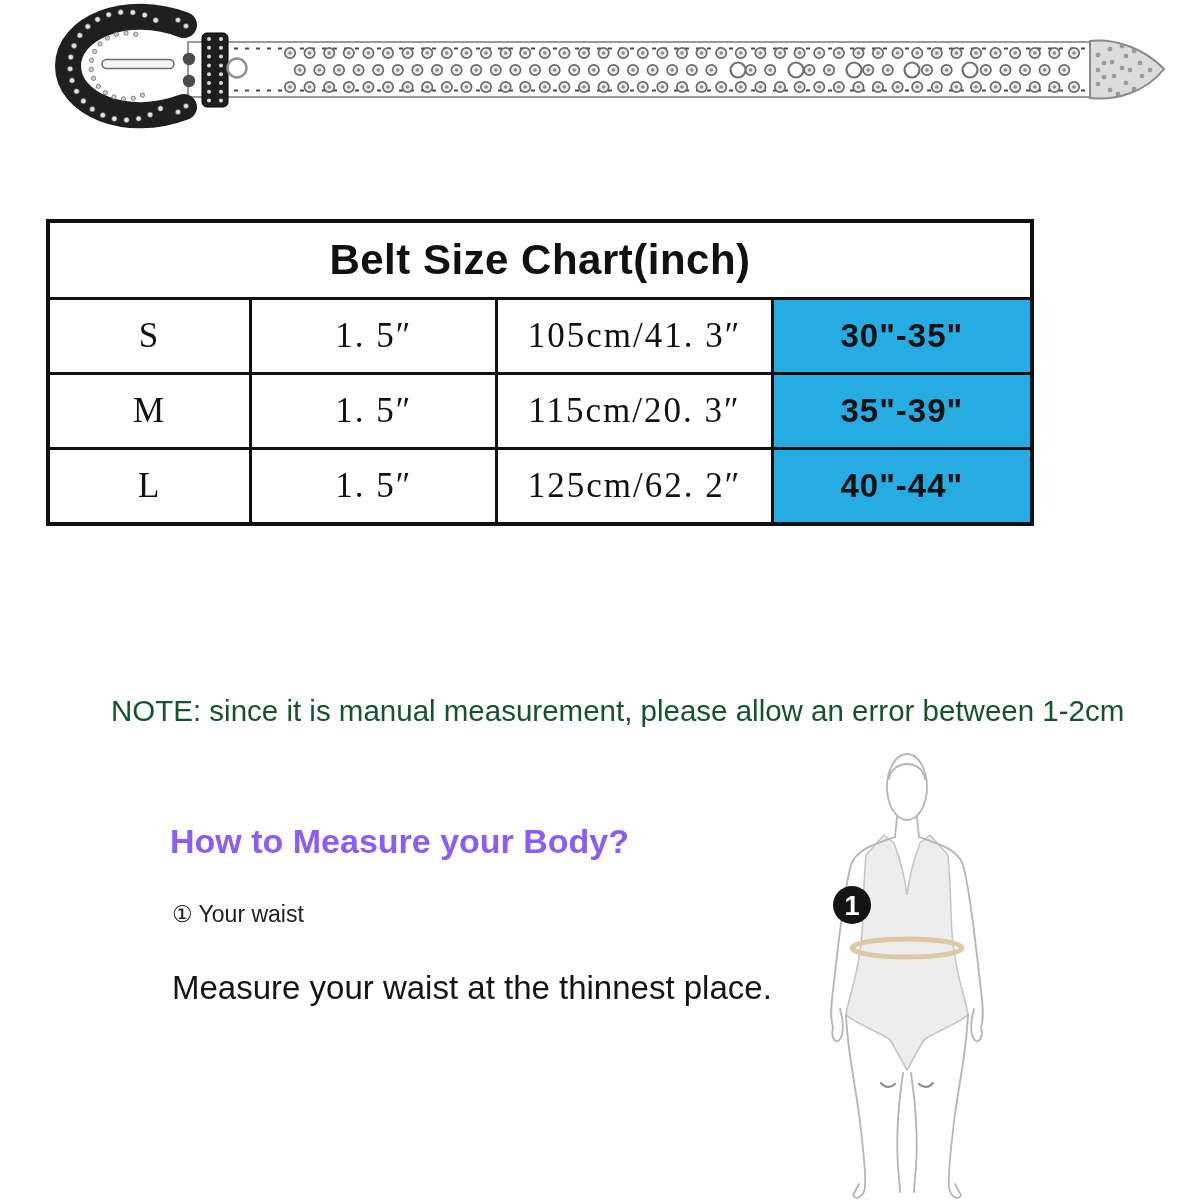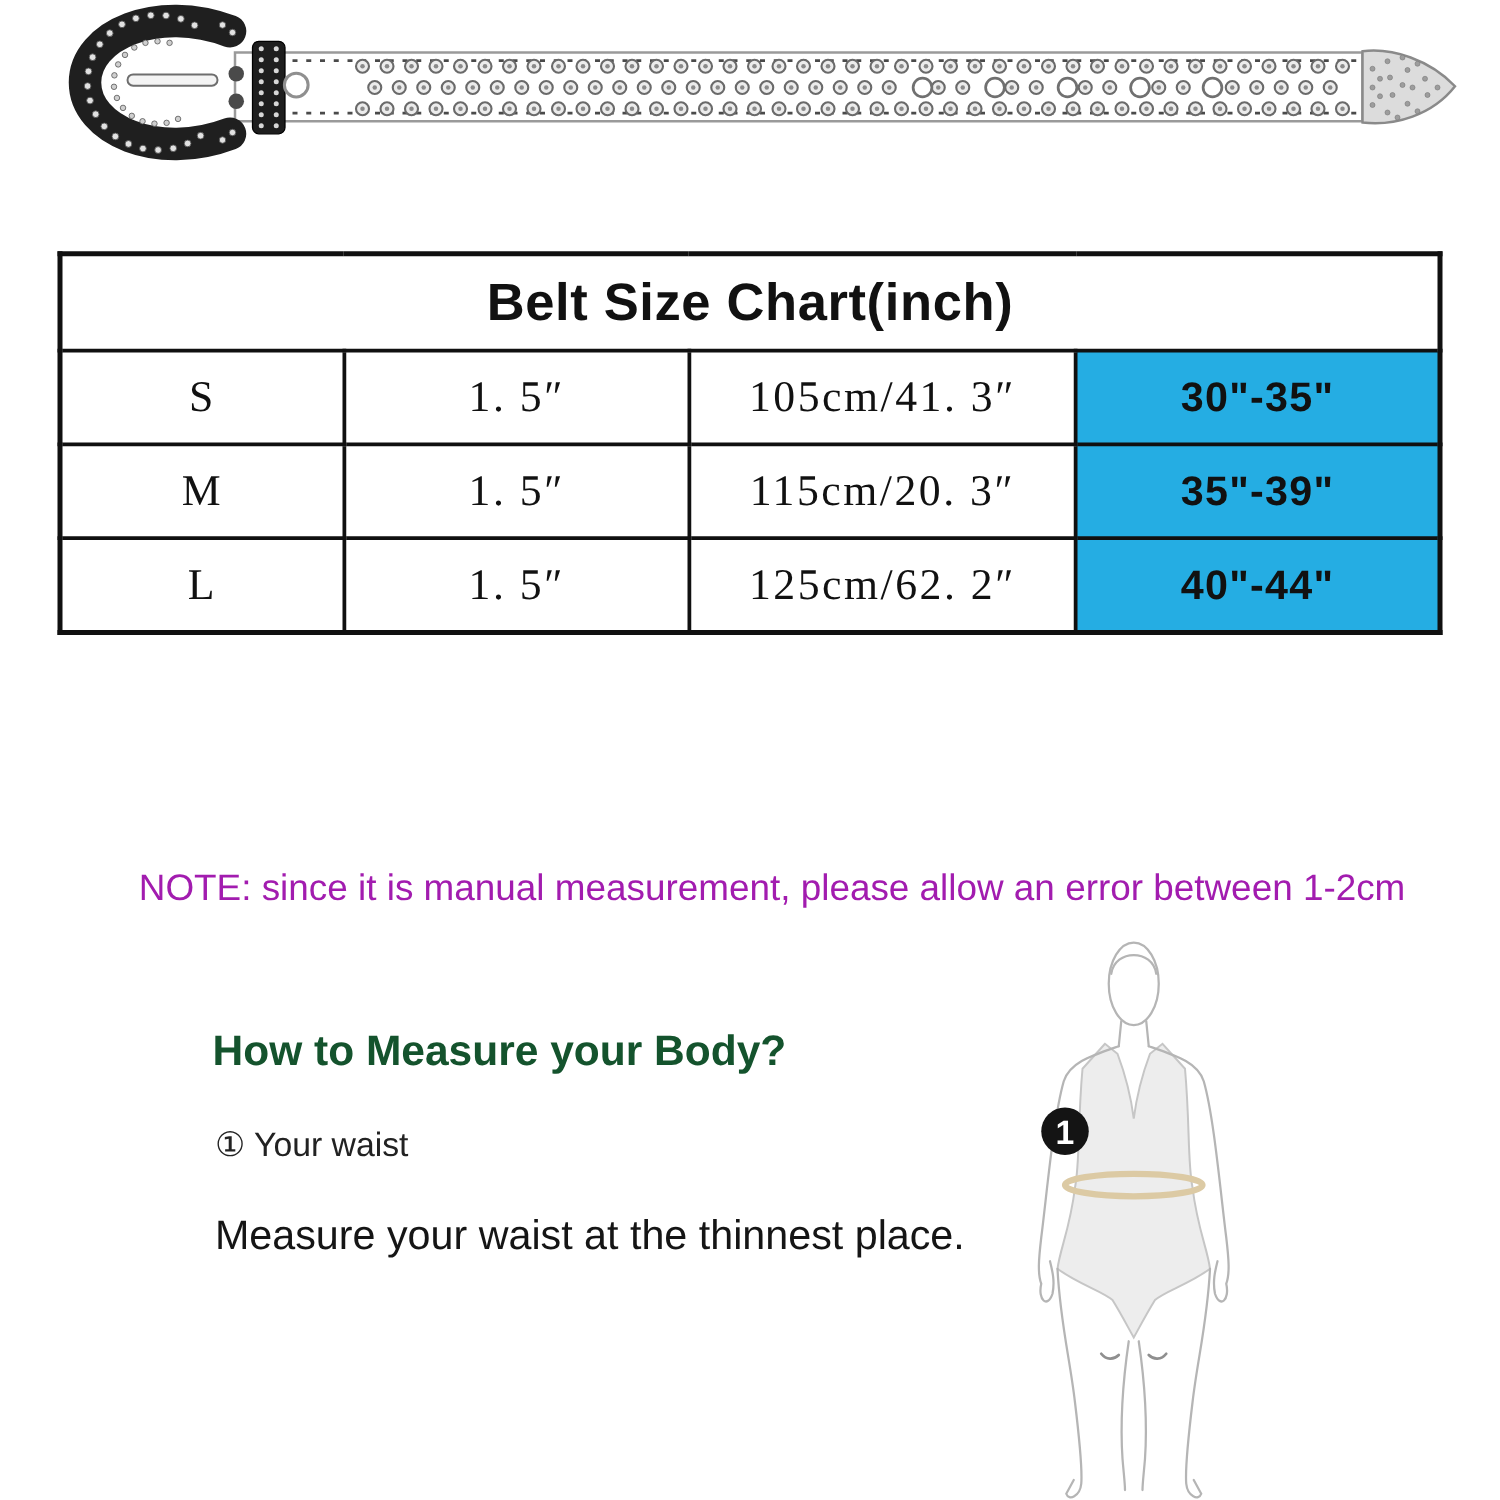--- a/index.html
+++ b/index.html
@@ -4,42 +4,42 @@
 <style>
   html,body{margin:0;padding:0;}
   body{
     width:1200px;height:1200px;position:relative;background:#ffffff;
     font-family:"Liberation Sans",sans-serif;overflow:hidden;color:#111;
   }
   
   .belt-wrap{position:absolute;left:38px;top:0;width:1130px;height:140px;}
   
   table.size-chart{
-    position:absolute;left:46px;top:201px;width:1108px;
+    position:absolute;left:46px;top:219px;width:988px;
     border-collapse:collapse;table-layout:fixed;
     border:4px solid #101010;
   }
   table.size-chart td,table.size-chart th{
     border:3px solid #101010;text-align:center;vertical-align:middle;padding:0;
   }
   td.title-cell{height:74px;font-size:42px;font-weight:bold;letter-spacing:.5px;}
   th.col-head{height:75px;font-size:36px;font-weight:bold;}
   td.serif-cell{
     height:72px;font-family:"Liberation Serif","DejaVu Serif",serif;
     font-size:35px;letter-spacing:2px;font-weight:400;
   }
   td.waist-cell{
     height:72px;font-size:33px;font-weight:bold;letter-spacing:1px;
     background:var(--hl,#25ade3);
   }
   
-  .note-text{position:absolute;left:111px;top:694px;font-size:29.5px;color:#a21caf;white-space:nowrap;}
+  .note-text{position:absolute;left:111px;top:694px;font-size:29.5px;color:#14532d;white-space:nowrap;}
   
-  .guide-heading{position:absolute;left:170px;top:822px;font-size:34px;font-weight:bold;color:#14532d;}
-  .guide-step{position:absolute;left:172px;top:901px;font-size:27px;color:#222;
+  .guide-heading{position:absolute;left:170px;top:822px;font-size:34px;font-weight:bold;color:#8b5cf6;}
+  .guide-step{position:absolute;left:172px;top:901px;font-size:23px;color:#222;
     font-family:"Liberation Sans","DejaVu Sans",sans-serif;}
   .guide-desc{position:absolute;left:172px;top:969px;font-size:33px;color:#151515;}
   
   .figure-wrap{position:absolute;left:770px;top:735px;width:300px;height:470px;}
   .fig-line{fill:none;stroke:#b5b5b5;stroke-width:1.8;stroke-linecap:round;}
   .fig-knee{fill:none;stroke:#8f8f8f;stroke-width:2.2;stroke-linecap:round;}
   .badge-num{font-family:"Liberation Sans",sans-serif;font-weight:bold;font-size:27px;fill:#ffffff;}
 </style>
 </head>
 <body>

